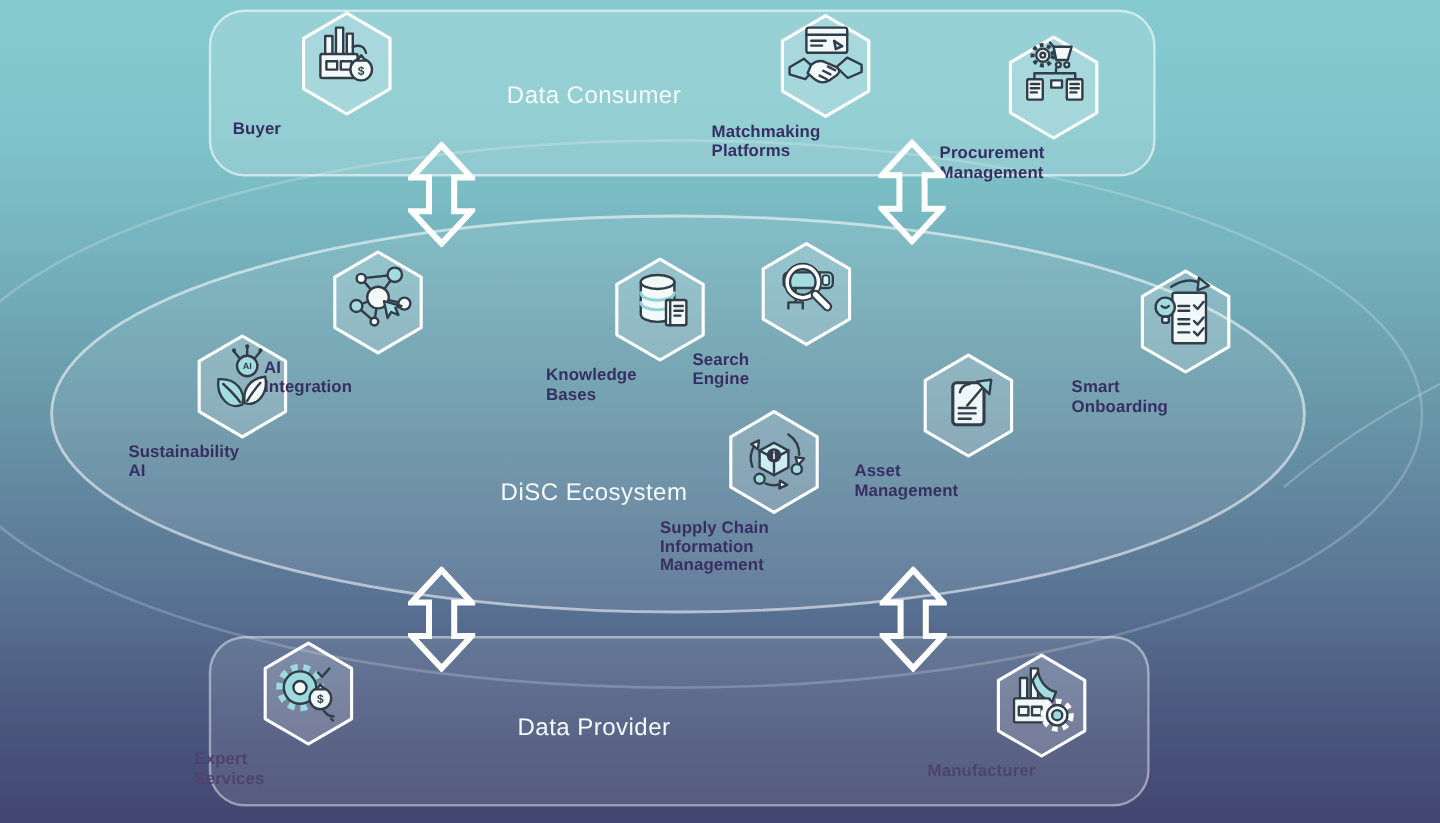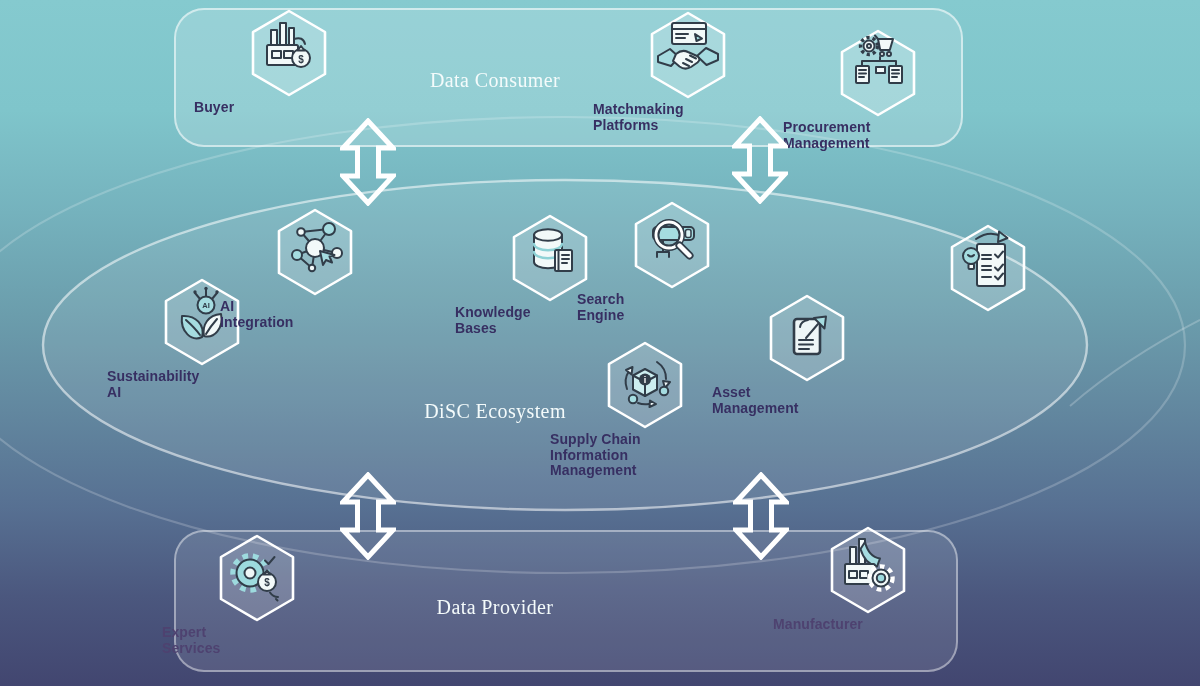--- a/index.html
+++ b/index.html
@@ -9,21 +9,21 @@
     background:linear-gradient(180deg,
       #85cacf 0%, #7fc5cb 16%, #75b2bd 31%, #6b9dac 46%,
       #62879f 60%, #577092 74%, #4b577e 87%, #424670 100%);
   }
   .bg-svg{position:absolute;left:0;top:0}
   .band{position:absolute;border-radius:30px;border:2px solid rgba(255,255,255,.5);box-sizing:border-box}
   .band-consumer{left:174px;top:8px;width:789px;height:139px;background:rgba(255,255,255,.16);border-color:rgba(255,255,255,.55)}
   .band-provider{left:174px;top:530px;width:784px;height:142px;background:rgba(255,255,255,.10);border-color:rgba(255,255,255,.42)}
   .zone-title{
     position:absolute;transform:translate(-50%,-50%);
-    color:var(--title-text,#f4fbfb);font-size:20px;font-weight:500;letter-spacing:.4px;white-space:nowrap;font-family:Liberation Serif, serif;
+    color:var(--title-text,#f4fbfb);font-size:20px;font-weight:500;letter-spacing:.4px;white-space:nowrap;
   }
   .t-consumer{left:495px;top:80px}
   .t-ecosystem{left:495px;top:411px}
   .t-provider{left:495px;top:607px}
   .hex-item{position:absolute;display:flex;flex-direction:column;align-items:center;transform:translateX(-50%);width:80px}
   .hex-label{
     margin-top:3px;width:190px;white-space:pre-line;
     font-size:14px;line-height:15.5px;font-weight:700;letter-spacing:.1px;
     color:var(--label-text,#372f62);
   }
@@ -216,39 +216,41 @@
     <polygon class="hexagon" points="40,2 76,23 76,65 40,86 4,65 4,23"></polygon>
     <rect class="ic-w" x="29" y="20" width="28" height="42" rx="2"></rect>
     <path class="ic-l" d="M34 31 h9 M34 35 h9 M34 42 h9 M34 46 h9 M34 53 h9"></path>
     <path class="ic-l" d="M47 30.5 l3 3 5 -6 M47 43.5 l3 3 5 -6 M47 52.5 l3 3 5 -6"></path>
     <circle class="ic-t" cx="23" cy="32" r="8"></circle>
     <path class="ic-l" d="M20 31 q3 3 6 0"></path>
     <rect class="ic-w" x="20.5" y="40" width="5.5" height="5" rx="1"></rect>
     <path class="ic-l" d="M28 15 Q42 5.5 54 13"></path>
     <polygon class="ic-t" points="51,7.5 59.5,14 50,18"></polygon>
   </svg>
+  <div class="hex-label">Smart
+Onboarding</div>
 </div>
 
 <div class="hex-item" style="left:257px;top:534px">
   <svg width="80" height="88" viewBox="0 0 80 88">
     <polygon class="hexagon" points="40,2 76,23 76,65 40,86 4,65 4,23"></polygon>
     <circle cx="33" cy="39" r="16.5" fill="none" stroke="#9ddade" stroke-width="6.5" stroke-dasharray="5.4 4.6"></circle>
     <circle cx="33" cy="39" r="13.5" fill="#9ddade" stroke="#313d49" stroke-width="2"></circle>
     <circle cx="33" cy="39" r="5.5" fill="#eef6f7" stroke="#313d49" stroke-width="2"></circle>
     <path class="ic-l" d="M48 26.5 l3.5 3.5 6 -7"></path>
     <circle class="ic-w" cx="50" cy="48" r="9"></circle>
     <path class="ic-w" d="M46.5 40.5 l3.5 -4 3.5 4 z"></path>
     <text class="glyph" x="50" y="52">$</text>
     <path class="ic-l" d="M53 58.5 q3 4.5 8 4.5 M59 65 l1.5 1.5"></path>
   </svg>
   <div class="hex-label provider-label">Expert
 Services</div>
 </div>
 
-<div class="hex-item" style="left:868px;top:526px">
+<div class="hex-item" style="left:868px;top:544px">
   <svg width="80" height="88" viewBox="0 0 80 88">
     <polygon class="hexagon" points="40,2 76,23 76,65 40,86 4,65 4,23"></polygon>
     <rect class="ic-w" x="22" y="21" width="6" height="17"></rect>
     <rect class="ic-w" x="31" y="13" width="6" height="25"></rect>
     <path class="ic-t" d="M37 16 c2.5 10 8.5 15.5 15 16.5 l-3 8 c-8.5 -2 -14 -9 -16.5 -17.5 z"></path>
     <rect class="ic-w" x="17" y="38" width="30" height="20" rx="1.5"></rect>
     <rect class="ic-w" x="21" y="45" width="8" height="7"></rect>
     <rect class="ic-w" x="32" y="45" width="8" height="7"></rect>
     <circle cx="53" cy="52" r="11" fill="none" stroke="#ffffff" stroke-width="5.5" stroke-dasharray="4.4 4"></circle>
     <circle class="ic-w" cx="53" cy="52" r="8.5"></circle>

